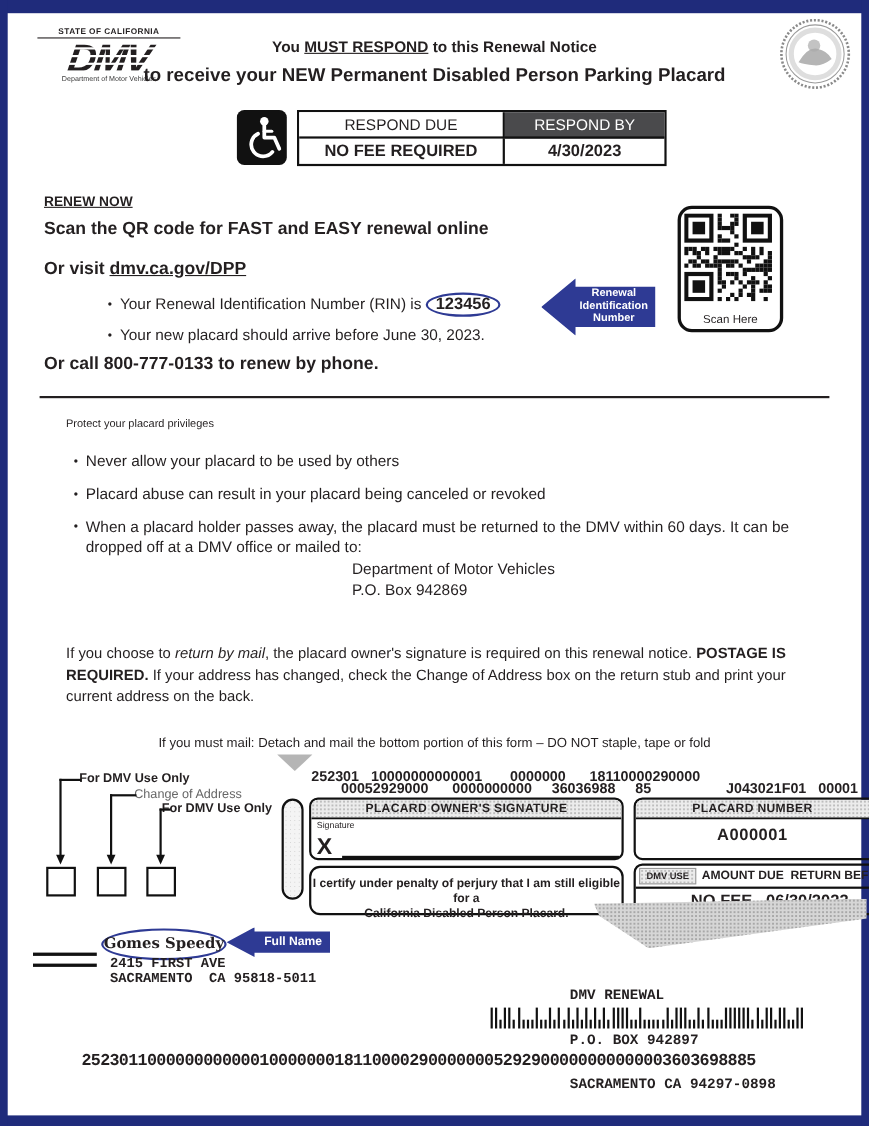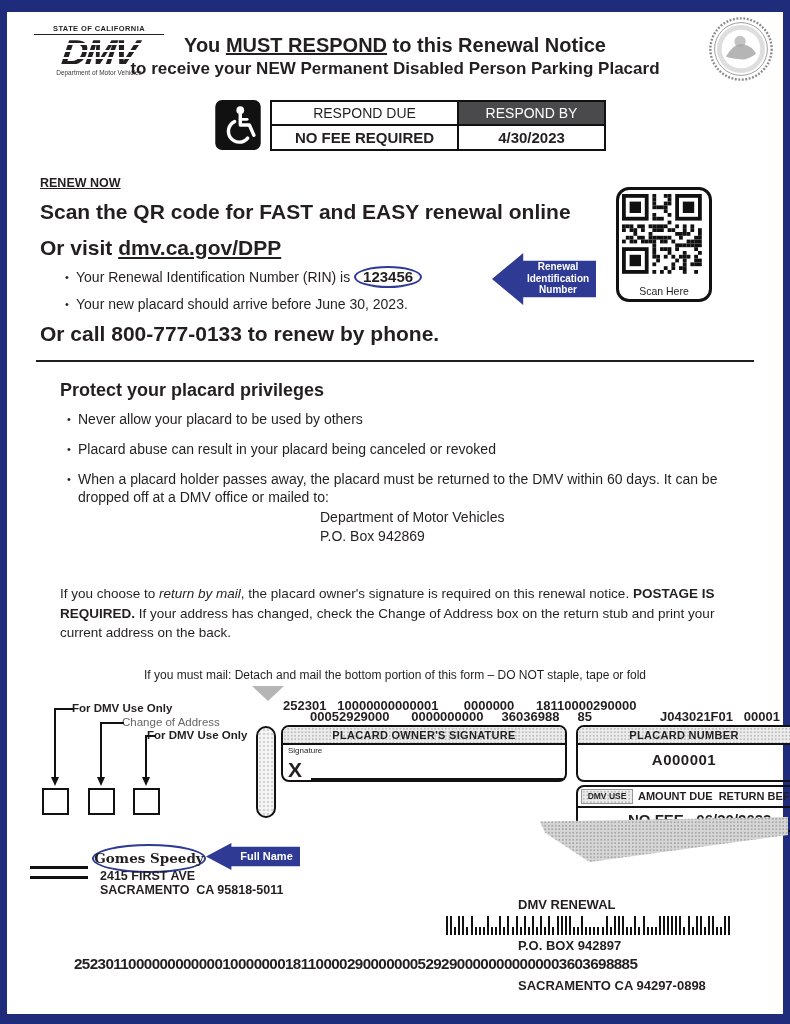--- a/index.html
+++ b/index.html
@@ -10,49 +10,49 @@
   .ctr{width:790px;text-align:center;}
   .b{font-weight:bold;}
   .u{text-decoration:underline;}
 
   
   .logo-state{font-size:7.5px;font-weight:bold;letter-spacing:.4px;border-bottom:1.5px solid #231f20;padding-bottom:1px;}
   .dmv-wrap{position:relative;display:inline-block;}
   .dmv-word{font-style:italic;font-weight:900;font-size:36px;line-height:36px;letter-spacing:-2px;transform:skewX(-8deg);display:inline-block;}
   .dmv-stripe{position:absolute;left:-6px;right:-6px;height:2px;background:#fff;}
   .logo-dept{font-size:6.5px;color:#3a3a3a;margin-top:-2px;}
-  .title1{top:34px;font-size:20px;}
+  .title1{top:34px;font-size:14px;}
   .title2{top:59px;font-size:17px;}
 
   
   .duetbl{left:270px;top:100px;width:332px;border:2px solid #111;}
   .duetbl .row{display:flex;}
   .duetbl .c1{width:187px;box-sizing:border-box;border-right:2px solid #111;text-align:center;}
   .duetbl .c2{width:145px;text-align:center;}
   .hdr1{font-size:14px;padding:3px 0;background:#fff;border-bottom:2px solid #111;}
   .hdr2{font-size:14px;padding:3px 0;background:#4a4a4c;color:#fff;border-bottom:2px solid #111;}
   .val{font-size:15px;font-weight:bold;padding:3px 0;}
 
   
   .renewnow{left:40px;top:176px;font-size:12.5px;font-weight:600;text-decoration:underline;}
-  .h20{font-size:21px;font-weight:bold;}
-  .bullet{font-size:14px;}
+  .h20{font-size:16px;font-weight:bold;}
+  .bullet{font-size:14px;margin-left:33px;}
   .dot{display:inline-block;width:18px;text-align:center;font-size:11px;vertical-align:1px;}
   .rin-oval{display:inline-block;border:2px solid #2e3a94;border-radius:50%;padding:0px 7px 1px;font-weight:bold;font-size:15px;}
   .blue-arrow{background:#2e3a94;color:#fff;font-weight:bold;}
   .rin-arrow{left:492px;top:252px;width:104px;height:54px;
      clip-path:polygon(0 50%,30% 2%,30% 16%,100% 16%,100% 84%,30% 84%,30% 98%);}
   .rin-arrow .txt{position:absolute;left:31px;top:9px;width:70px;text-align:center;font-size:10px;line-height:11.5px;}
   .qrbox{left:616px;top:187px;width:90px;height:109px;border:3.5px solid #111;border-radius:13px;background:#fff;}
   .qrbox svg{position:absolute;left:3px;top:4px;}
   .qrcap{position:absolute;bottom:2px;width:100%;text-align:center;font-size:10.5px;}
   .hr{left:36px;top:360px;width:718px;height:2px;background:#231f20;}
 
   
-  .p-h{left:60px;top:380px;font-size:18px;font-weight:bold;}
+  .p-h{left:60px;top:380px;font-size:10px;font-weight:normal;}
   .pb{left:60px;width:680px;font-size:14px;line-height:18px;}
   .addr{left:320px;top:508px;font-size:14px;line-height:19px;}
   .para{left:60px;top:584px;width:676px;font-size:13.5px;line-height:19.5px;}
   .detach{top:668px;font-size:12px;}
 
   
   .tri-down{left:252px;top:686px;width:0;height:0;border-left:16px solid transparent;border-right:16px solid transparent;border-top:15px solid #b5b5b5;}
   .lbl{font-size:11.5px;font-weight:bold;}
   .elbow{position:absolute;border-left:2px solid #111;border-top:2px solid #111;}
   .ah{position:absolute;width:0;height:0;border-left:4.5px solid transparent;border-right:4.5px solid transparent;border-top:9px solid #111;}
@@ -79,21 +79,21 @@
      background-color:#d6d6d6;background-image:radial-gradient(#a8a8a8 0.7px,transparent 0.8px);background-size:3.5px 3.5px;
      clip-path:polygon(0 10%,100% 0,100% 40%,20% 100%,2% 35%);}
 
   
   .eq{position:absolute;left:30px;width:58px;height:3px;background:#111;}
   .name-oval{left:92px;top:844px;width:110px;height:25px;border:2px solid #2e3a94;border-radius:50%;
      text-align:center;font-family:"DejaVu Serif",serif;font-weight:bold;font-size:13.5px;line-height:24px;}
   .fn-arrow{left:206px;top:843px;width:94px;height:27px;
      clip-path:polygon(0 50%,27% 0,27% 14%,100% 14%,100% 86%,27% 86%,27% 100%);}
   .fn-arrow .txt{position:absolute;left:27px;width:67px;text-align:center;font-size:11px;line-height:27px;}
-  .mono{font-family:Liberation Sans, sans-serif;font-weight:bold;}
+  .mono{font-family:Liberation Mono, monospace;font-weight:bold;}
   .raddr{left:100px;font-size:12.5px;white-space:pre;}
   .mailto{left:518px;top:871px;font-size:13px;line-height:13.5px;white-space:pre;}
   .barcode{left:446px;top:916px;height:19px;}
   .barcode i{display:inline-block;width:2px;background:#111;margin-right:2.1px;vertical-align:bottom;}
   .ocr{left:74px;top:955px;font-size:15.2px;letter-spacing:-0.6px;white-space:pre;}
 </style>
 </head>
 <body>
 
 <div class="page">
@@ -356,20 +356,24 @@
 
   <div class="abs capsule"></div>
 
   <div class="abs sigbox">
     <div class="stub-hdr speckle">PLACARD OWNER'S SIGNATURE</div>
     <div class="sig-lab">Signature</div>
     <div class="sig-x">X</div>
     <div style="position:absolute;left:28px;right:2px;bottom:0;height:0;border-bottom:2px solid #111"></div>
   </div>
 
+  <div class="abs certify">
+    <span>I certify under penalty of perjury that I am still eligible for a</span><br>
+    <span>California Disabled Person Placard.</span>
+  </div>
 
   <div class="abs pnbox">
     <div class="stub-hdr speckle" style="border-radius:6px 0 0 0">PLACARD NUMBER</div>
     <div class="pnval">A000001</div>
   </div>
 
   <div class="abs dmvrow">
     <div class="hrow">
       <div class="dmvuse speckle">DMV USE</div>
       <div class="adh">AMOUNT DUE  RETURN BEFORE</div>

